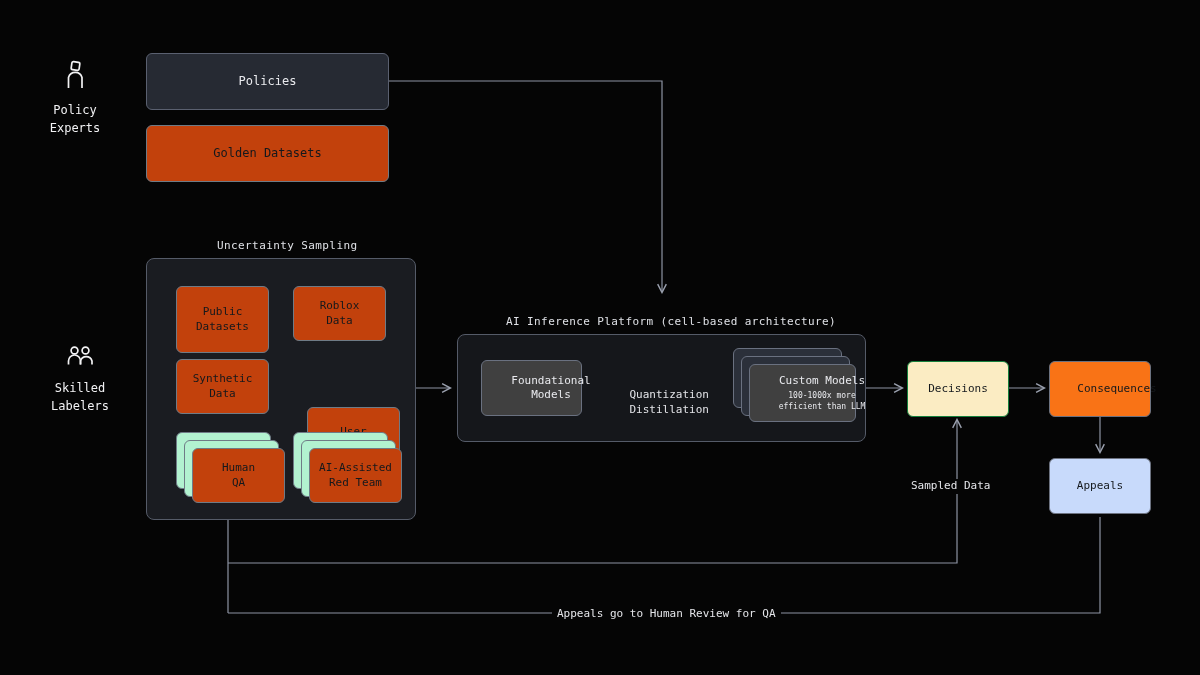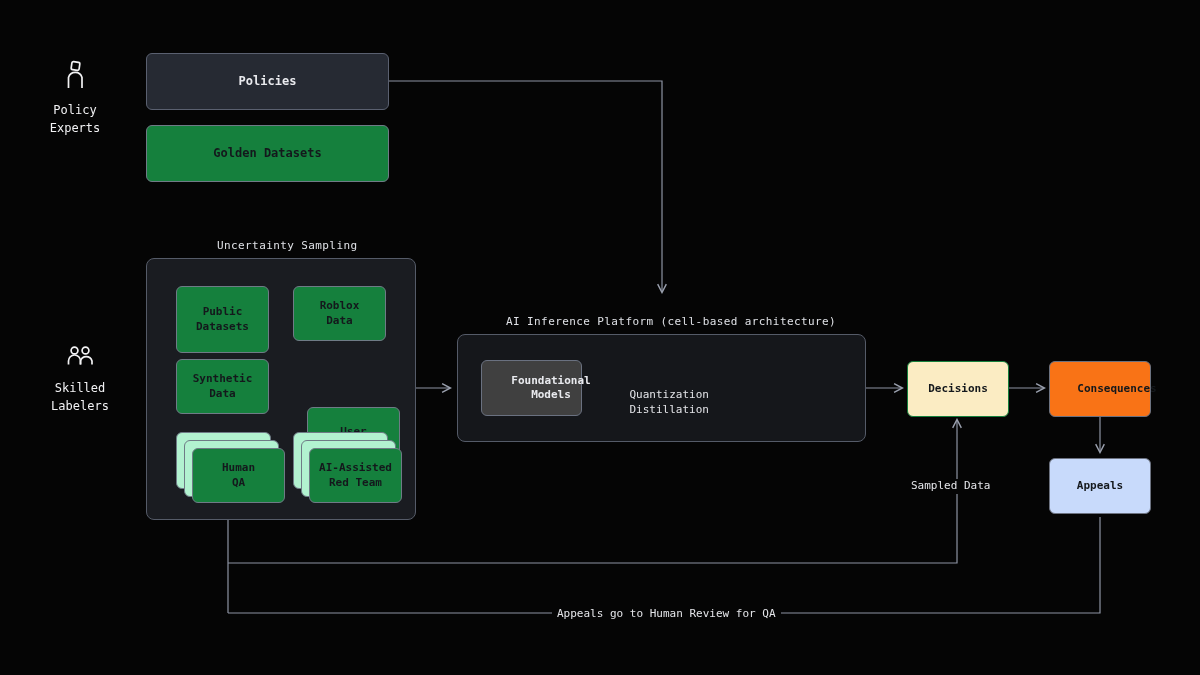--- a/index.html
+++ b/index.html
@@ -7,25 +7,25 @@
   body{
     width:1200px;height:675px;position:relative;overflow:hidden;
     font-family:"DejaVu Sans Mono","Liberation Mono",monospace;
     color:#e8e8ea;
   }
   #canvas{position:absolute;inset:0;width:1200px;height:675px;}
   svg.links{position:absolute;left:0;top:0;width:1200px;height:675px;pointer-events:none;}
 
   .node{position:absolute;box-sizing:border-box;display:flex;flex-direction:column;
         align-items:center;justify-content:center;text-align:center;border-radius:6px;}
-  .node .ln{display:block;line-height:1.30;white-space:pre;font-weight:bold;}
+  .node .ln{display:block;line-height:1.30;white-space:pre;}
 
   
   .box-dark{background:#262a33;border:1px solid #5a6070;color:#e9eaee;}
-  .box-mint{background:#15803d;border:1px solid #6f7b86;color:#14181c;}
+  .box-mint{background:#c2410c;border:1px solid #6f7b86;color:#14181c;}
   .box-yellow{background:#fbecc3;border:1px solid #15803d;color:#14181c;}
   .box-pink{background:#f97316;border:1px solid #6c7280;color:#14181c;padding-left:34px;}
   .box-blue{background:#c8dafb;border:1px solid #6c7280;color:#14181c;}
   .box-inner-dark{background:#404040;border:1px solid #6a7180;color:#e9eaee;padding-left:39px;}
 
   
   .group{position:absolute;box-sizing:border-box;background:#1a1c21;
          border:1px solid #555b68;border-radius:8px;}
   .group-title{position:absolute;color:#dfe1e6;white-space:nowrap;font-size:11px;letter-spacing:.4px;}
 
@@ -163,20 +163,29 @@
   <div class="node box-inner-dark" style="left:481px;top:360px;width:101px;height:56px;">
     <span class="ln t11">Foundational</span>
     <span class="ln t11">Models</span>
   </div>
 
   <div class="edge-label" style="left:603px;top:373px;width:104px;">
     <span class="ln t11">Quantization</span>
     <span class="ln t11">Distillation</span>
   </div>
 
+  <div class="stack stack-dark" style="left:733px;top:348px;width:124px;height:74px;">
+    <div class="layer l1" style="width:107px;height:58px;"></div>
+    <div class="layer l2" style="width:107px;height:58px;"></div>
+    <div class="node box-inner-dark face" style="width:107px;height:58px;">
+      <span class="ln t11">Custom Models</span>
+      <span class="ln t8" style="margin-top:3px;">100-1000x more</span>
+      <span class="ln t8">efficient than LLM</span>
+    </div>
+  </div>
 
   <div class="node box-yellow" style="left:907px;top:361px;width:102px;height:56px;">
     <span class="ln t11">Decisions</span>
   </div>
   <div class="node box-pink" style="left:1049px;top:361px;width:102px;height:56px;">
     <span class="ln t11">Consequences</span>
   </div>
   <div class="node box-blue" style="left:1049px;top:458px;width:102px;height:56px;">
     <span class="ln t11">Appeals</span>
   </div>

